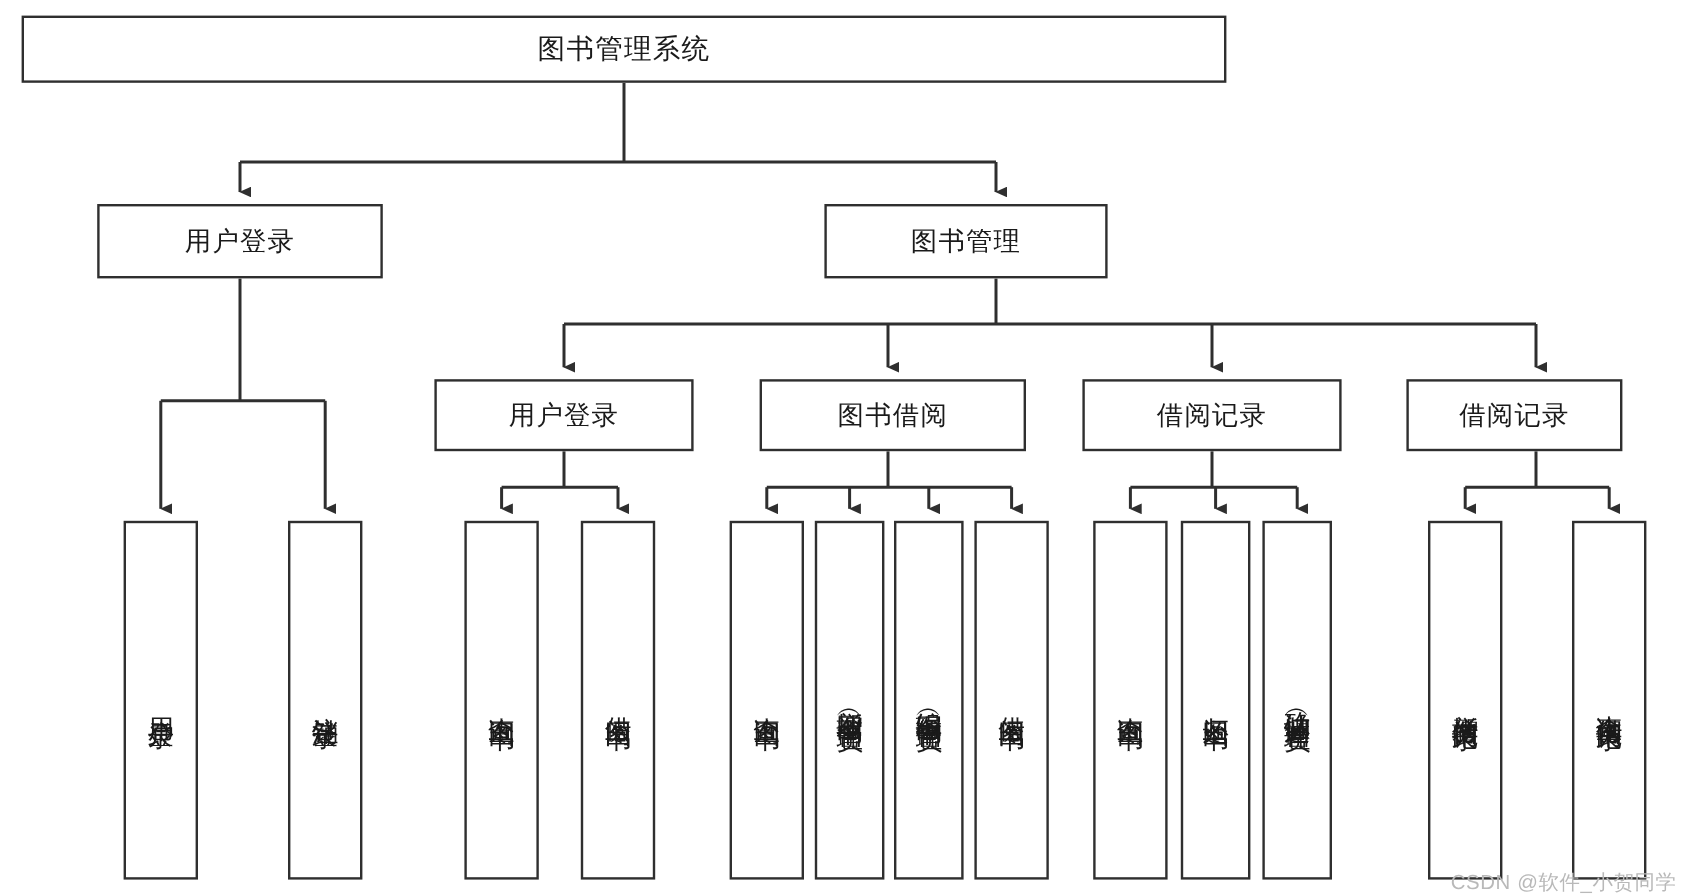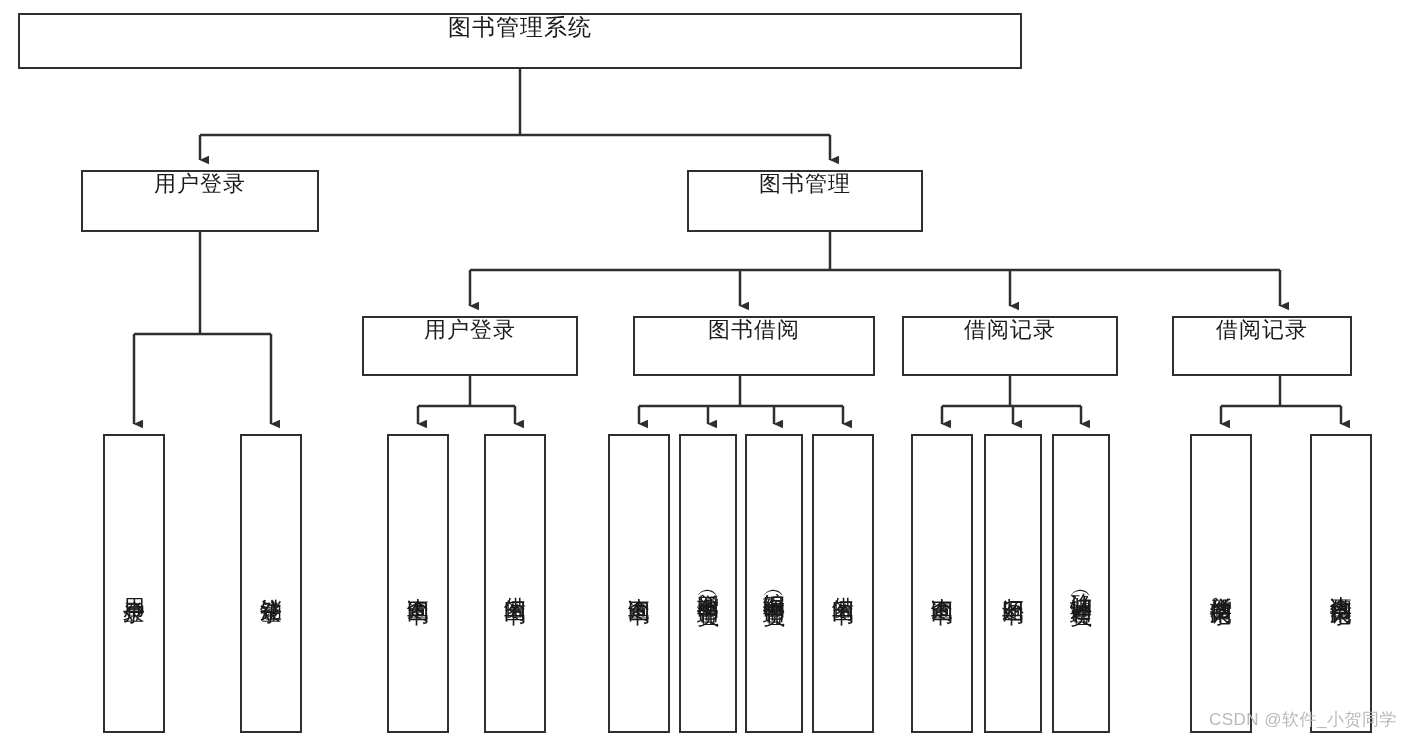--- a/index.html
+++ b/index.html
@@ -25,21 +25,21 @@
     width: 1405px;
     height: 747px;
     pointer-events: none;
   }
   .node {
     position: absolute;
     box-sizing: border-box;
     background: #ffffff;
     border: 2.5px solid #2f2f2f;
     display: flex;
-    align-items: flex-start;
+    align-items: center;
     justify-content: center;
     color: #1a1a1a;
   }
   .node.horiz {
     font-size: 22px;
     letter-spacing: 1px;
     line-height: 1.1;
   }
   .node.root {
     font-size: 23px;
@@ -53,21 +53,21 @@
     text-orientation: upright;
     font-size: 22px;
     line-height: 1.28;
     letter-spacing: 2px;
     white-space: nowrap;
     text-align: center;
   }
   #watermark {
     position: absolute;
     right: 8px;
-    bottom: 16px;
+    bottom: 0;
     font-size: 17px;
     color: #b9b9b9;
     letter-spacing: 0.5px;
     white-space: nowrap;
   }
 </style>
 </head>
 <body>
 
 <div id="canvas">
@@ -121,21 +121,21 @@
       </div>
       <div class="node horiz" style="left: 81px; top: 170px; width: 238px; height: 62px;">
         <span>用户登录</span>
       </div>
       <div class="node horiz" style="left: 687px; top: 170px; width: 236px; height: 62px;">
         <span>图书管理</span>
       </div>
       <div class="node horiz" style="left: 362px; top: 316px; width: 216px; height: 60px;">
         <span>用户登录</span>
       </div>
-      <div class="node horiz" style="left: 633px; top: 316px; width: 242px; height: 60px;">
+      <div class="node horiz" style="left: 633px; top: 316px; width: 222px; height: 60px;">
         <span>图书借阅</span>
       </div>
       <div class="node horiz" style="left: 902px; top: 316px; width: 216px; height: 60px;">
         <span>借阅记录</span>
       </div>
       <div class="node horiz" style="left: 1172px; top: 316px; width: 180px; height: 60px;">
         <span>借阅记录</span>
       </div>
       <div class="node leaf" style="left: 103px; top: 434px; width: 62px; height: 299px;">
         <span class="vtext">用户登录</span>

